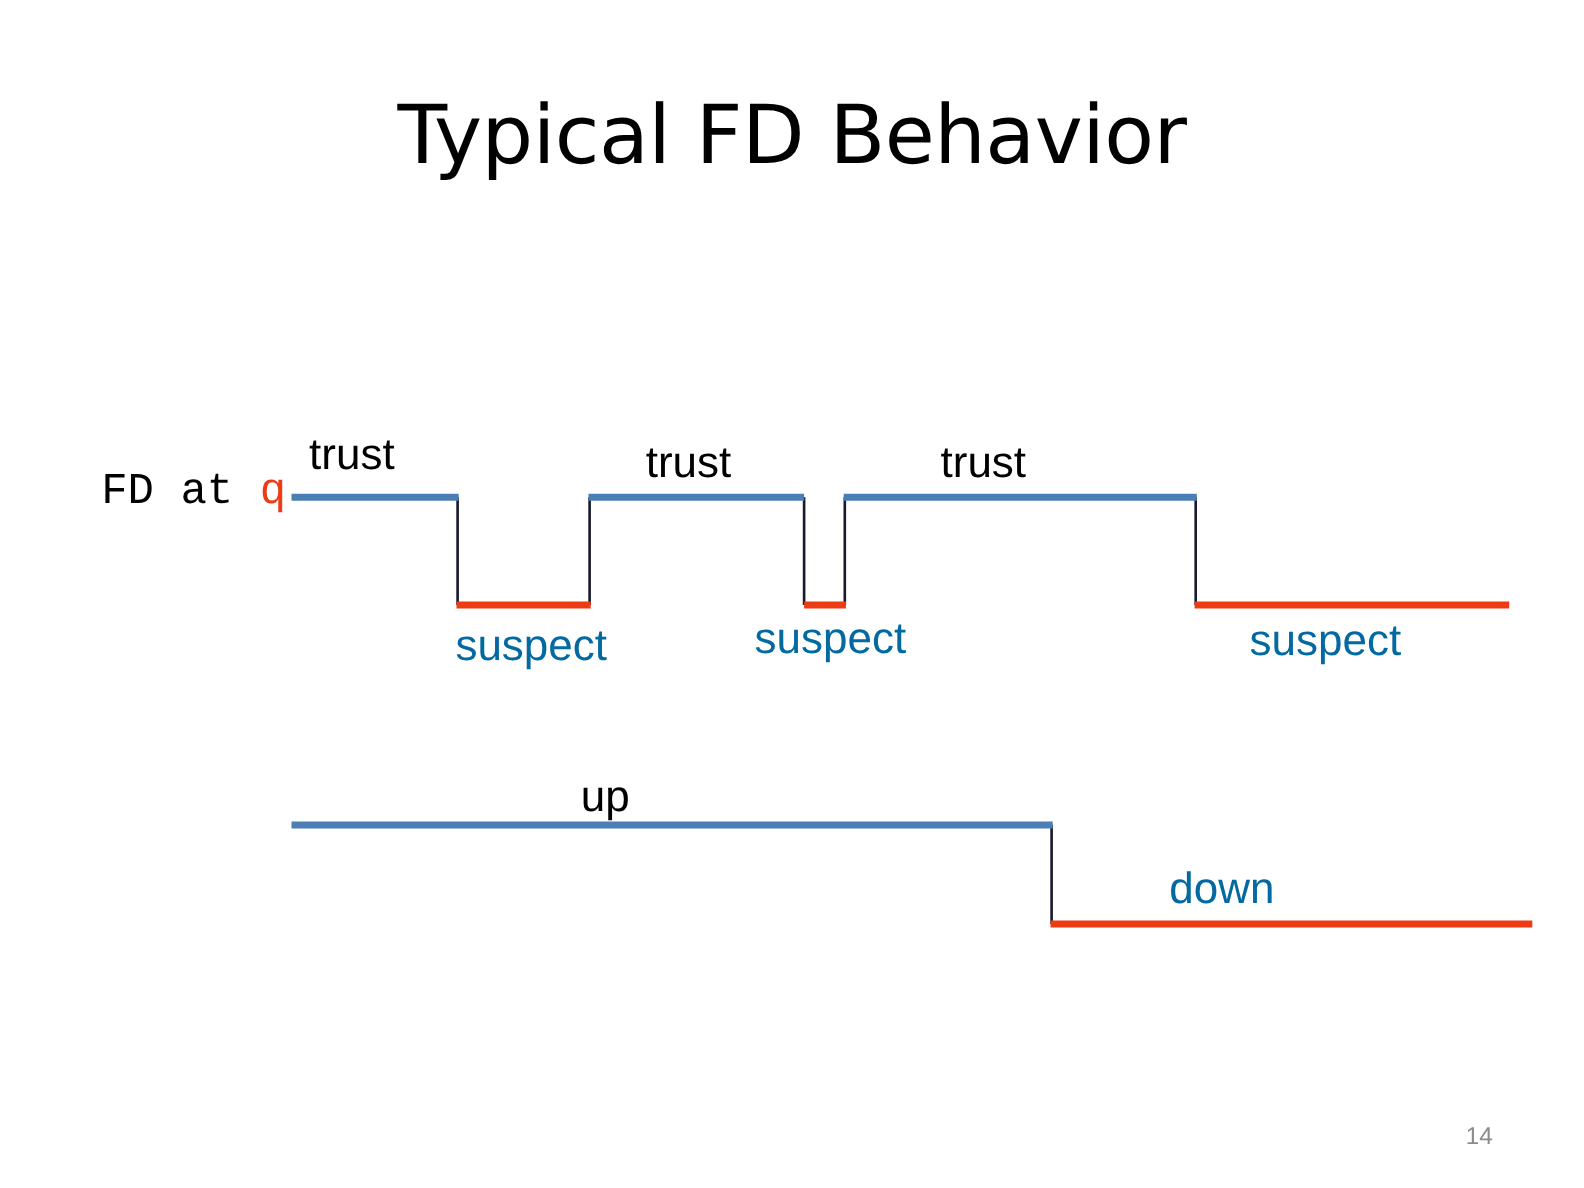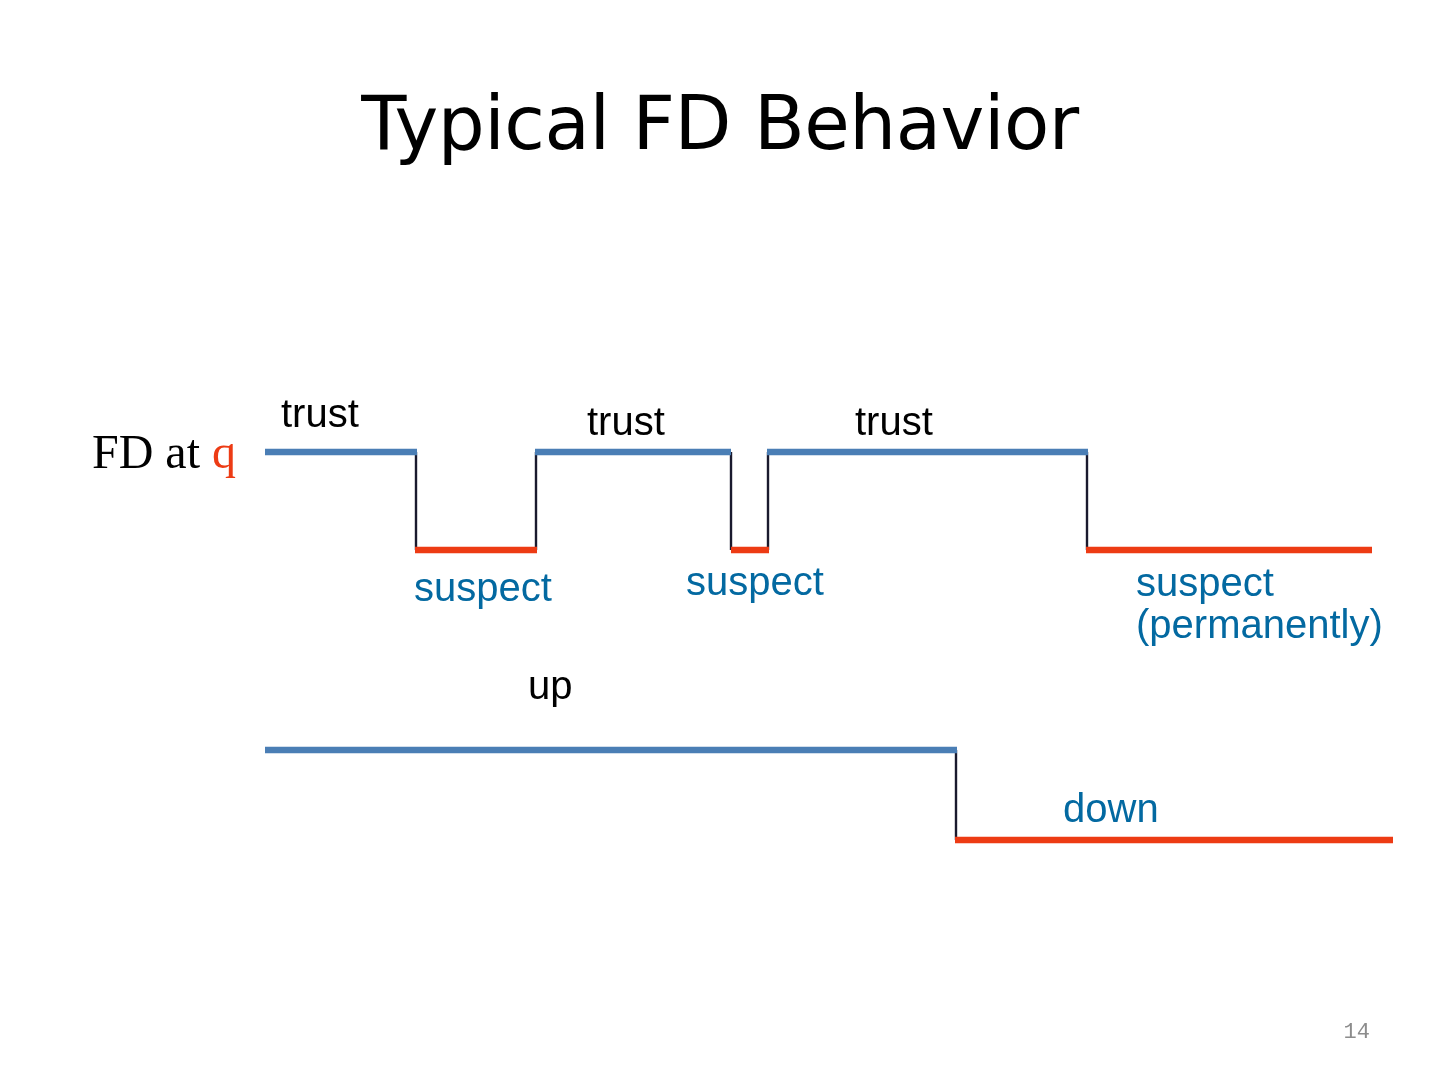--- a/index.html
+++ b/index.html
@@ -49,22 +49,22 @@
   }
   #diagram svg {
     display: block;
     width: 1440px;
     height: 1080px;
   }
 
   
   .row-label {
     position: absolute;
-    font-family: Liberation Serif, serif;
-    font-size: 48px;
+    font-family: Liberation Mono, monospace;
+    font-size: 40px;
     font-weight: 400;
     color: #000000;
     white-space: nowrap;
     line-height: 1;
   }
   .row-label .var {
     color: #ED3B14;
   }
   #fd-row-label {
     left: 92px;
@@ -98,29 +98,29 @@
   }
 
   #label-trust-1 { left: 281px; top: 392px; }
   #label-trust-2 { left: 587px; top: 400px; }
   #label-trust-3 { left: 855px; top: 400px; }
 
   #label-suspect-1 { left: 414px; top: 566px; }
   #label-suspect-2 { left: 686px; top: 560px; }
   #label-suspect-3 { left: 1136px; top: 561px; }
 
-  #label-up   { left: 528px; top: 664px; }
+  #label-up   { left: 528px; top: 703px; }
   #label-down { left: 1063px; top: 787px; }
 
   
   #page-number {
     position: absolute;
-    right: 70px;
+    right: 83px;
     bottom: 36px;
-    font-family: Liberation Mono, monospace;
+    font-family: Liberation Sans, sans-serif;
     font-size: 22px;
     color: #8C8C8C;
     line-height: 1;
   }
 </style>
 </head>
 <body>
 
 <div id="slide">
 
@@ -156,21 +156,20 @@
 
   <div class="state-label trust" id="label-trust-1">trust</div>
   <div class="state-label trust" id="label-trust-2">trust</div>
   <div class="state-label trust" id="label-trust-3">trust</div>
 
   <div class="state-label suspect" id="label-suspect-1">suspect</div>
   <div class="state-label suspect" id="label-suspect-2">suspect</div>
 
   <div class="state-label suspect two-line" id="label-suspect-3">
     <div>suspect</div>
-    <div>(permanently)</div>
   </div>
 
   <div class="state-label up" id="label-up">up</div>
   <div class="state-label down" id="label-down">down</div>
 
   <div id="page-number">14</div>
 
 </div>
 
 </body></html>

